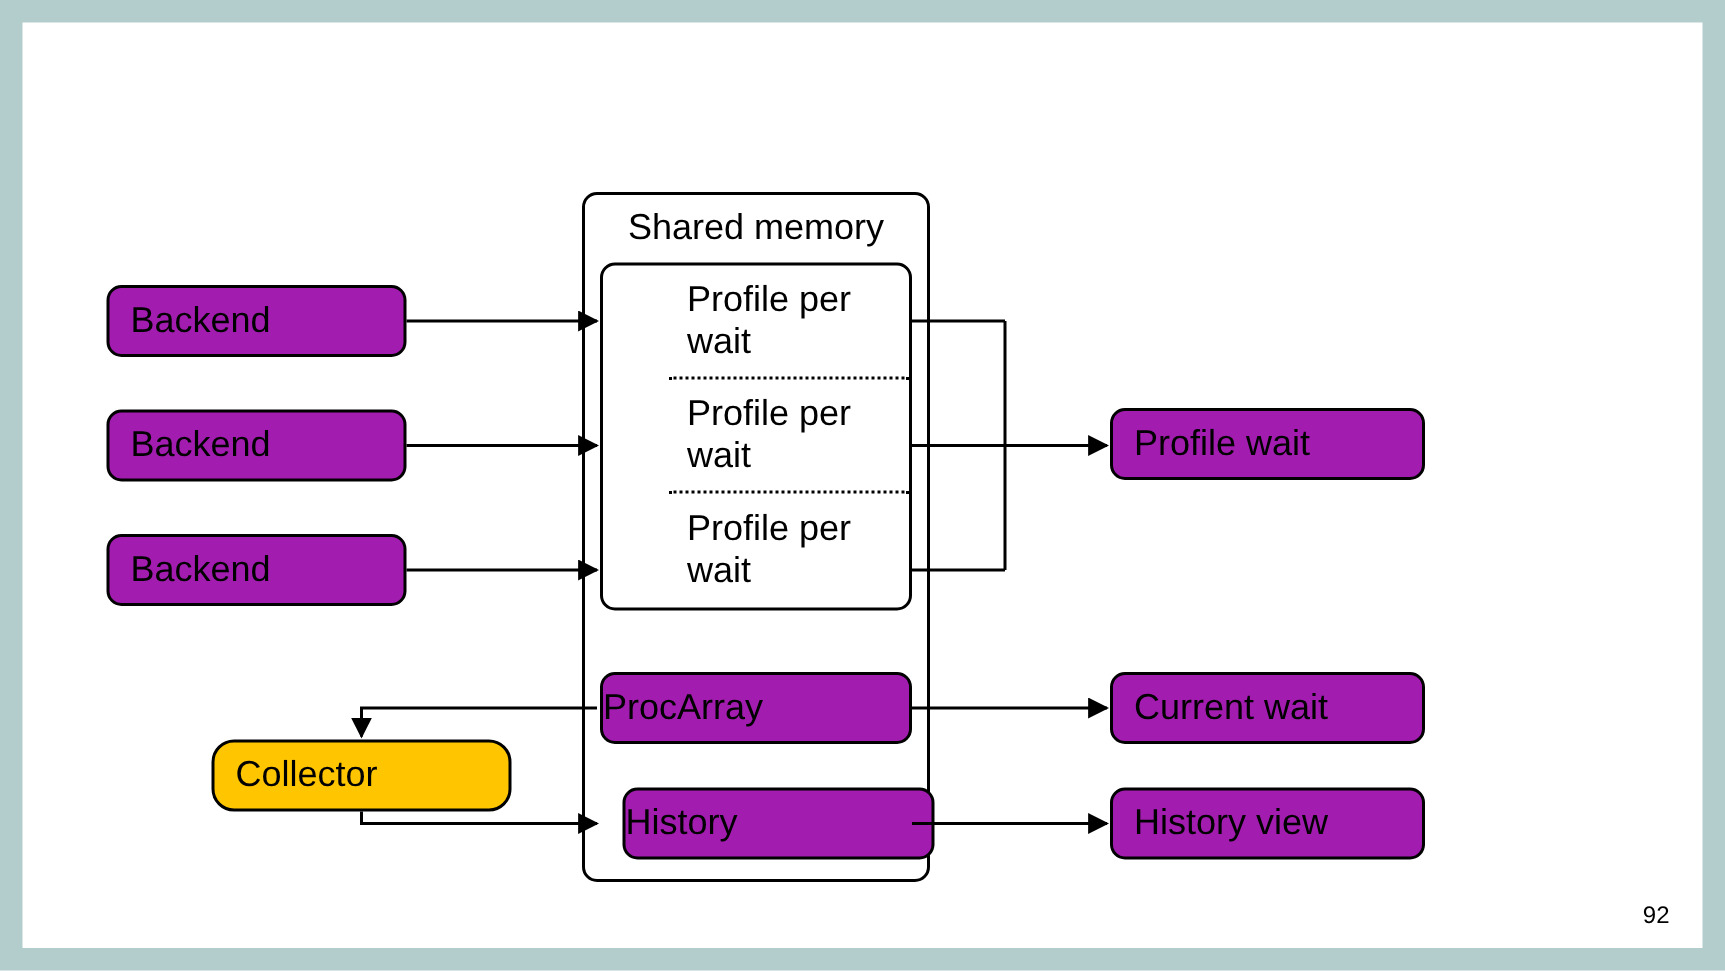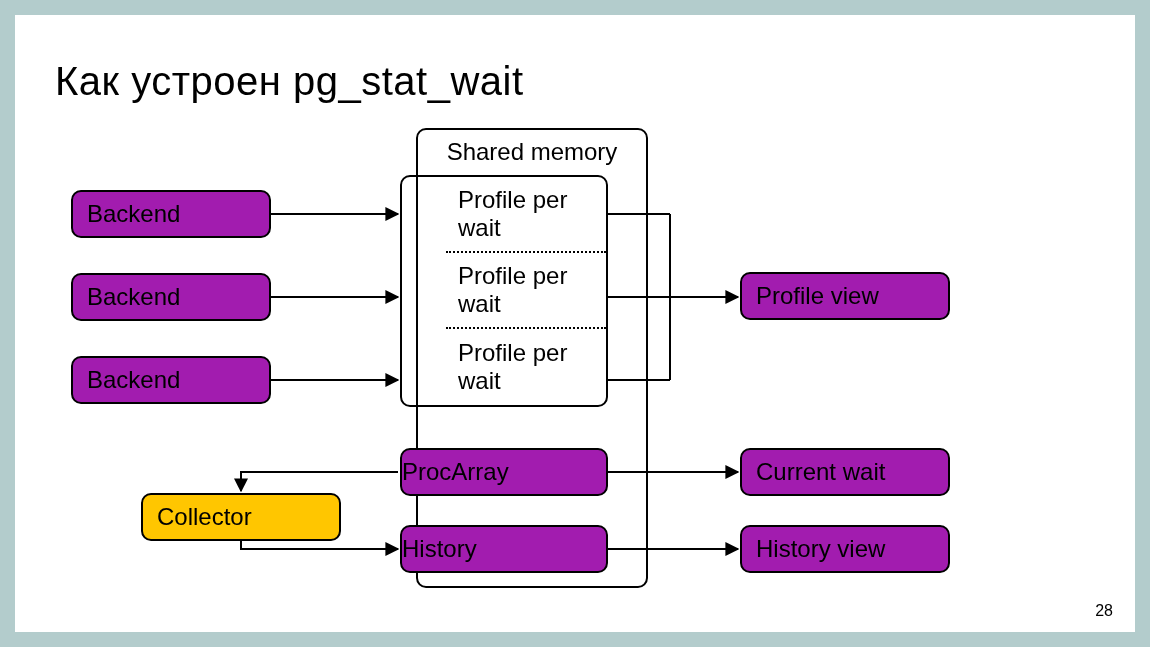--- a/index.html
+++ b/index.html
@@ -34,26 +34,26 @@
     border-radius: 10px;
     background: #a21caf;
     font-size: 24px;
     display: flex;
     align-items: center;
     padding-left: 14px;
   }
   .box.center { padding-left: 0; }
   .collector {
     background: #ffc600;
+    border-radius: 15px;
   }
   .shared-outer {
     position: absolute;
     border: 2px solid #000;
     border-radius: 10px;
-    margin-left: 28px;
   }
   .shared-label {
     position: absolute;
     font-size: 24px;
     text-align: center;
     width: 100%;
   }
   .profile-stack {
     position: absolute;
     border: 2px solid #000;
@@ -82,21 +82,20 @@
     width: 1120px;
     height: 617px;
     pointer-events: none;
   }
 </style>
 </head>
 <body>
 
 <div class="slide">
 
-  <div class="title">Как устроен pg_stat_wait</div>
 
   <div class="box" style="left:56px; top:175px; width:200px; height:48px;">
     <span>Backend</span>
   </div>
   <div class="box" style="left:56px; top:258px; width:200px; height:48px;">
     <span>Backend</span>
   </div>
   <div class="box" style="left:56px; top:341px; width:200px; height:48px;">
     <span>Backend</span>
   </div>
@@ -118,26 +117,26 @@
     </div>
     <div class="profile-cell">
       <span>Profile per wait</span>
     </div>
   </div>
 
   <div class="box center" style="left:385px; top:433px; width:208px; height:48px;">
     <span>ProcArray</span>
   </div>
 
-  <div class="box center" style="left:385px; top:510px; width:208px; height:48px;">
+  <div class="box center" style="left:400px; top:510px; width:208px; height:48px;">
     <span>History</span>
   </div>
 
   <div class="box" style="left:725px; top:257px; width:210px; height:48px;">
-    <span>Profile view</span>
+    <span>Profile wait</span>
   </div>
   <div class="box" style="left:725px; top:433px; width:210px; height:48px;">
     <span>Current wait</span>
   </div>
   <div class="box" style="left:725px; top:510px; width:210px; height:48px;">
     <span>History view</span>
   </div>
 
   <svg class="connectors">
     <defs>
@@ -159,15 +158,15 @@
 
     <line x1="593" y1="457" x2="723" y2="457" stroke="#000" stroke-width="2" marker-end="url(#arrow)"></line>
 
     <line x1="593" y1="534" x2="723" y2="534" stroke="#000" stroke-width="2" marker-end="url(#arrow)"></line>
 
     <path d="M 383 457 L 226 457 L 226 476" stroke="#000" stroke-width="2" fill="none" marker-end="url(#arrow)"></path>
 
     <path d="M 226 526 L 226 534 L 383 534" stroke="#000" stroke-width="2" fill="none" marker-end="url(#arrow)"></path>
   </svg>
 
-  <div class="page-num">28</div>
+  <div class="page-num">92</div>
 
 </div>
 
 </body></html>

